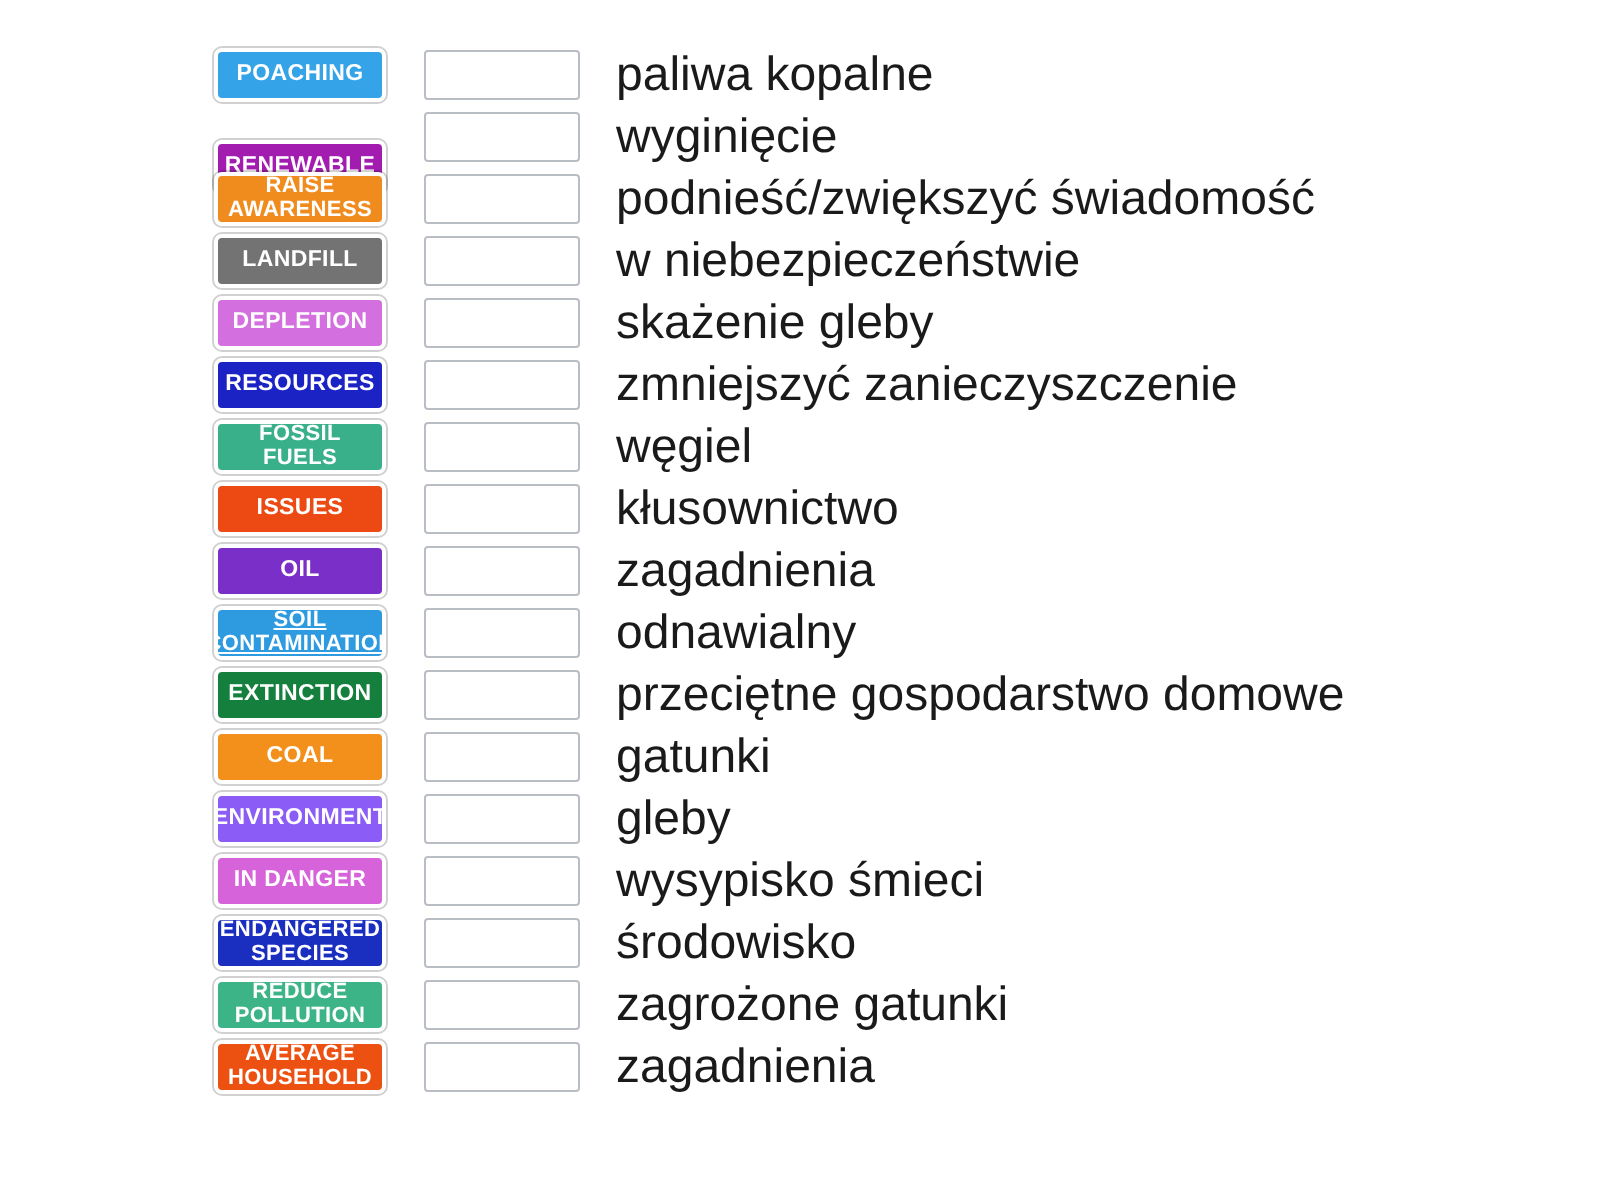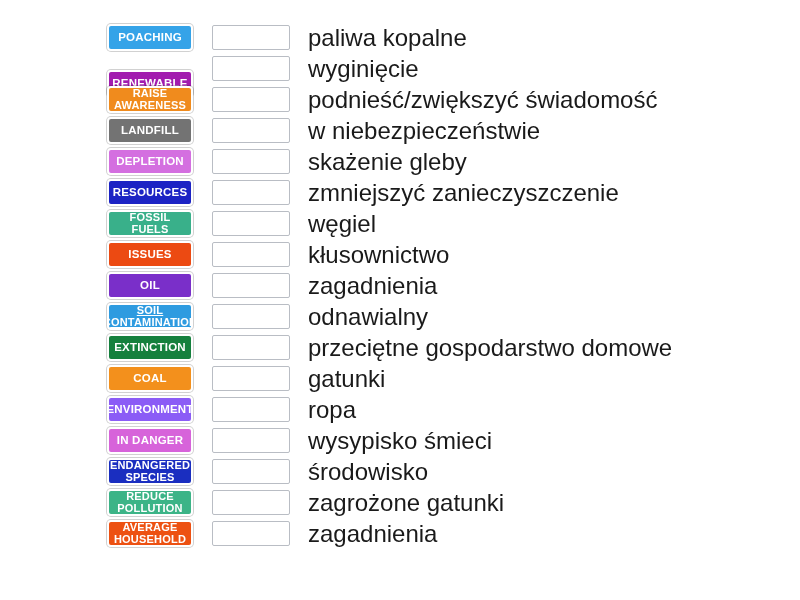--- a/index.html
+++ b/index.html
@@ -254,21 +254,21 @@
       <div class="row">
         <div class="tile-cell">
           <div class="tile t-1line" style="background: #8b5cf6;">
             <span>ENVIRONMENT</span>
           </div>
         </div>
         <div class="drop-cell">
           <div class="dropzone"></div>
         </div>
         <div class="def-cell">
-          <div class="def">ropa</div>
+          <div class="def">gleby</div>
         </div>
       </div>
       <div class="row">
         <div class="tile-cell">
           <div class="tile t-1line" style="background: rgb(215, 99, 218);">
             <span>IN DANGER</span>
           </div>
         </div>
         <div class="drop-cell">
           <div class="dropzone"></div>

